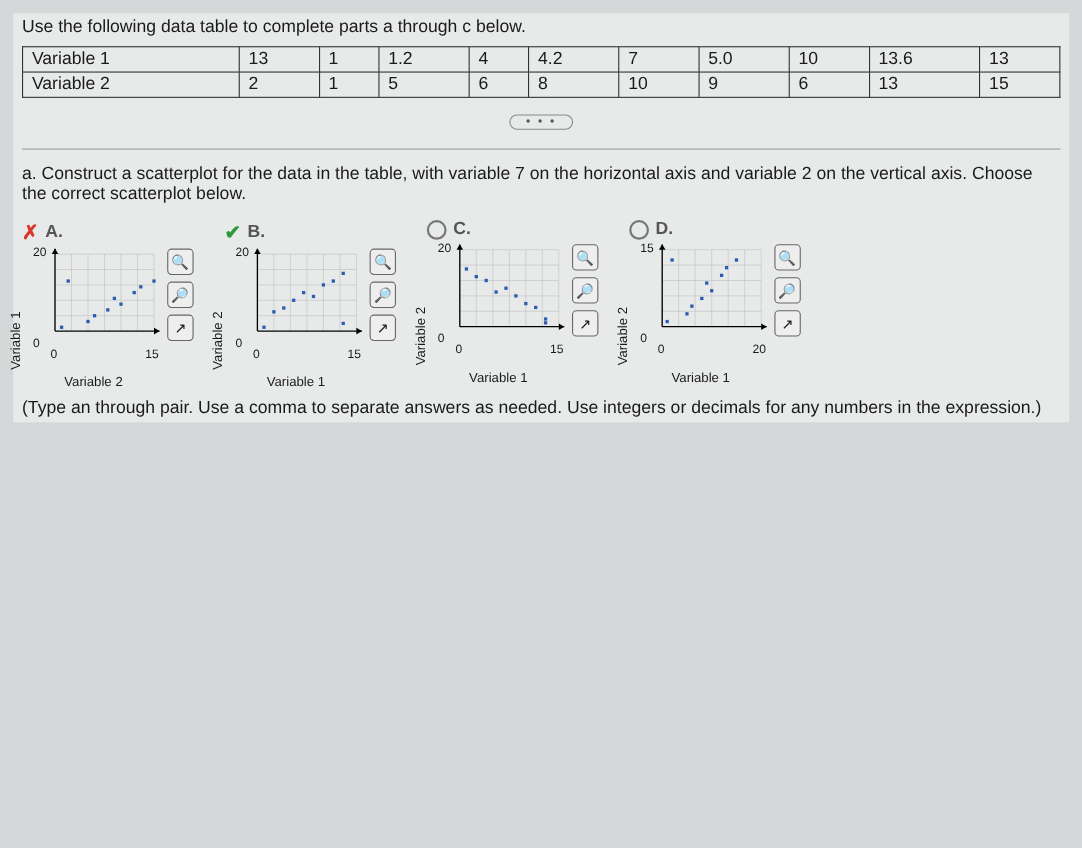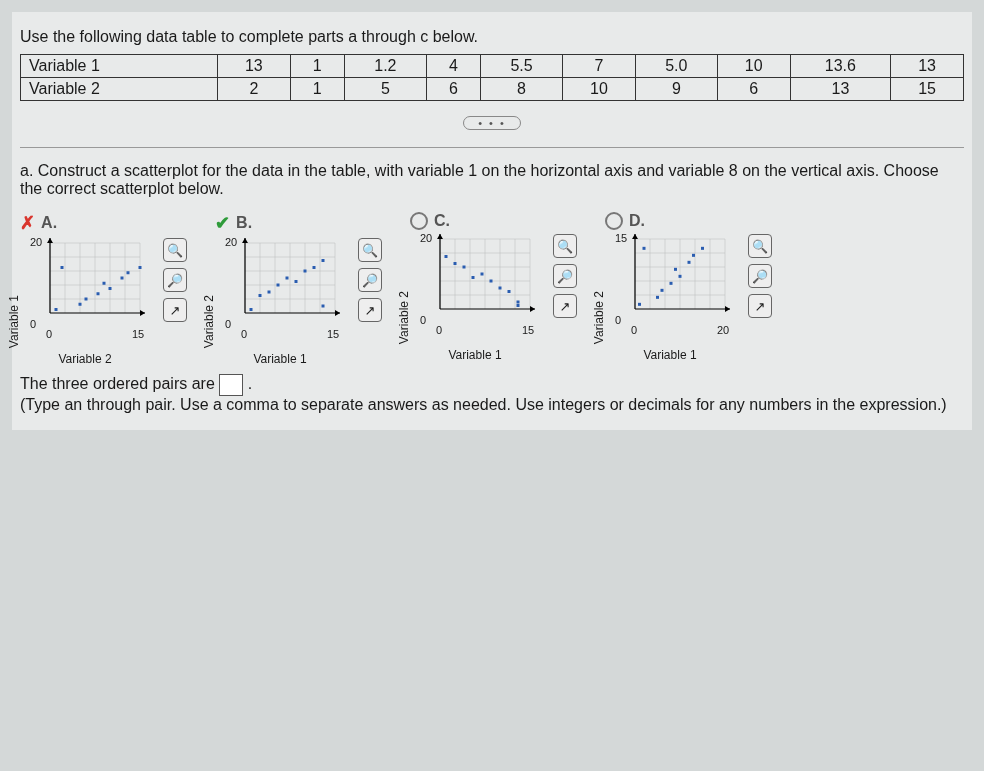--- a/index.html
+++ b/index.html
@@ -7,32 +7,31 @@
     padding: 12px;
     font-family: Arial, sans-serif;
     font-size: 16px;
     color: #1a1a1a;
     background: #d4d8d8;
     width: 984px;
     box-sizing: border-box;
   }
   .content {
     background: #e8eaea;
-    padding: 16px 8px;
+    padding: 4px 8px;
   }
   .prompt { margin-bottom: 8px; }
   table.dt {
     border-collapse: collapse;
     width: 100%;
     margin-bottom: 12px;
   }
   table.dt td {
     border: 1px solid #333;
     padding: 2px 8px;
-    text-align: center;
   }
   table.dt td.lbl { text-align: left; width: 180px; }
   .dots-row { text-align: center; margin: 8px 0 16px; }
   .dots {
     display: inline-block;
     border: 1px solid #888;
     border-radius: 10px;
     padding: 0 14px;
     font-size: 11px;
     letter-spacing: 2px;
@@ -60,21 +59,21 @@
     color: #555;
   }
   .radio {
     width: 14px; height: 14px;
     border: 2px solid #777;
     border-radius: 50%;
     display: inline-block;
   }
   .x-mark { color: #d9362e; font-weight: bold; font-size: 18px; }
   .check-mark { color: #2e9b3a; font-weight: bold; font-size: 18px; }
-  .plot-row { display: flex; gap: 13px; align-items: flex-start; }
+  .plot-row { display: flex; gap: 2px; align-items: flex-start; }
   .plot-box {
     position: relative;
     width: 130px;
     height: 100px;
   }
   .ylabel {
     position: absolute;
     left: -6px;
     top: 50%;
     transform: translateX(-100%) rotate(-90deg);
@@ -132,21 +131,21 @@
   <div class="prompt">Use the following data table to complete parts a through c below.</div>
 
   <table class="dt">
     <tbody>
         <tr>
       <td class="lbl">Variable 1</td>
       <td>13</td>
       <td>1</td>
       <td>1.2</td>
       <td>4</td>
-      <td>5.5</td>
+      <td>4.2</td>
       <td>7</td>
       <td>5.0</td>
       <td>10</td>
       <td>13.6</td>
       <td>13</td>
     </tr>
     <tr>
       <td class="lbl">Variable 2</td>
       <td>2</td>
       <td>1</td>
@@ -161,21 +160,21 @@
     </tr>
   </tbody>
     </table>
 
   <div class="dots-row">
     <span class="dots">• • •</span>
   </div>
 
   <hr class="sep">
 
-  <div class="qtext">a. Construct a scatterplot for the data in the table, with variable 1 on the horizontal axis and variable 8 on the vertical axis. Choose the correct scatterplot below.</div>
+  <div class="qtext">a. Construct a scatterplot for the data in the table, with variable 7 on the horizontal axis and variable 2 on the vertical axis. Choose the correct scatterplot below.</div>
 
   <div class="choices">
 
     <div class="choice">
       <div class="choice-head">
         <span class="x-mark">✗</span>
         <span>A.</span>
       </div>
       <div class="plot-row">
         <div class="plot-box">
@@ -386,19 +385,14 @@
           <div class="icon-btn">↗</div>
         </div>
       </div>
     </div>
 
   </div>
 
   <div style="height:18px"></div>
 
 
-  <div>
-    <span>The three ordered pairs are </span>
-    <span class="answer-box"></span>
-    <span>.</span>
-  </div>
   <div>(Type an through pair. Use a comma to separate answers as needed. Use integers or decimals for any numbers in the expression.)</div>
 </div>
 
 </body></html>

